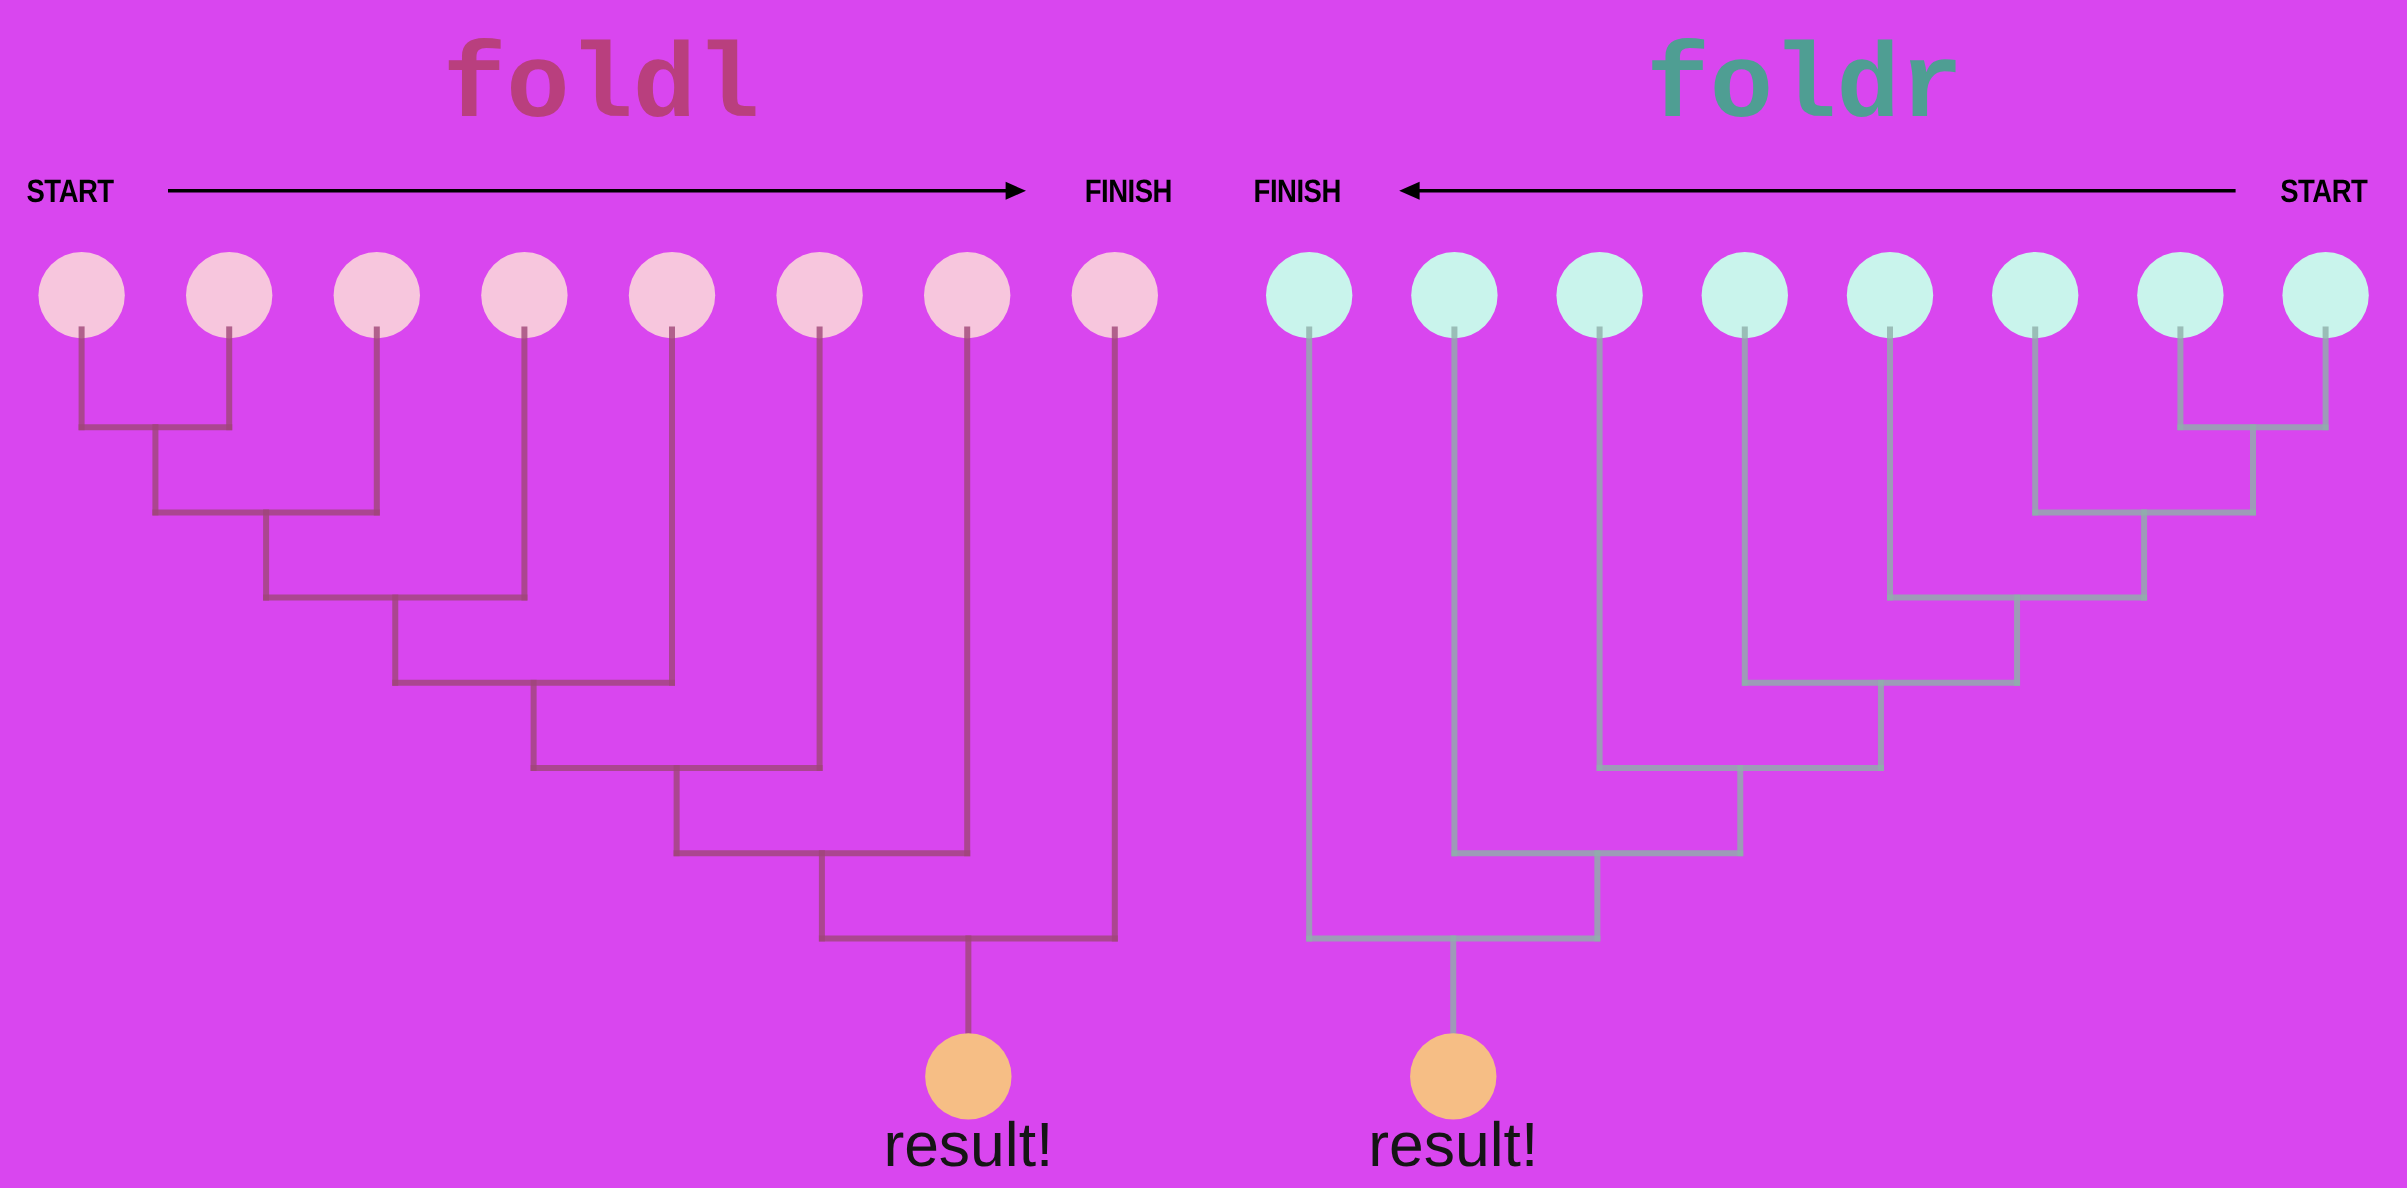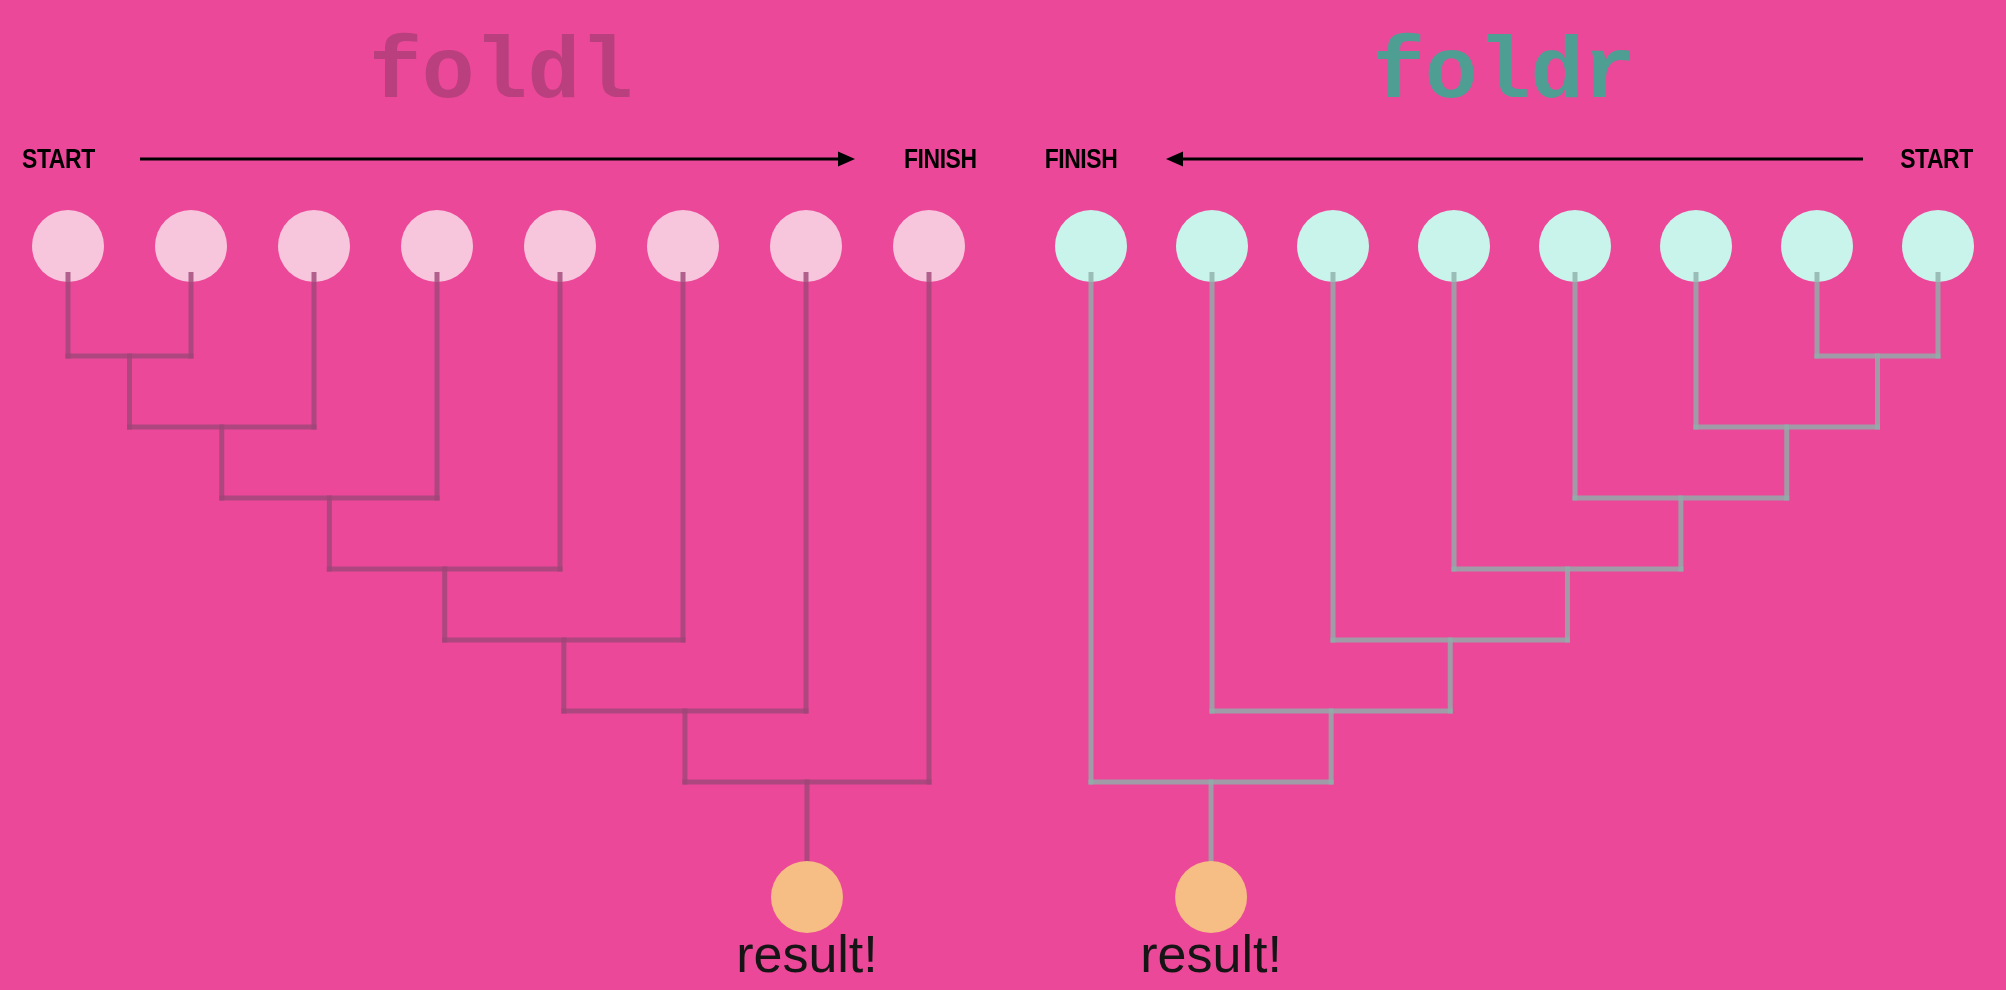--- a/index.html
+++ b/index.html
@@ -1,16 +1,16 @@
 <!DOCTYPE html>
 <html><head>
 <meta charset="utf-8">
 <style>
   html,body{margin:0;padding:0;background:#ffffff;}
-  .stage{position:relative;width:2006px;height:990px;background:#ec4899;overflow:hidden;}
+  .stage{position:relative;width:2006px;height:990px;background:#d946ef;overflow:hidden;}
   svg{position:absolute;left:0;top:0;}
   .title-text{font-family:"Liberation Mono","DejaVu Sans Mono",monospace;font-weight:bold;}
   .axis-label{font-family:"Liberation Sans","DejaVu Sans",sans-serif;font-weight:700;letter-spacing:-0.5px;}
   .result-label{font-family:"Liberation Sans","DejaVu Sans",sans-serif;font-weight:400;}
 </style>
 </head>
 <body>
 
 <div class="stage">
   <svg width="2006" height="990" viewBox="0 0 2006 990">

